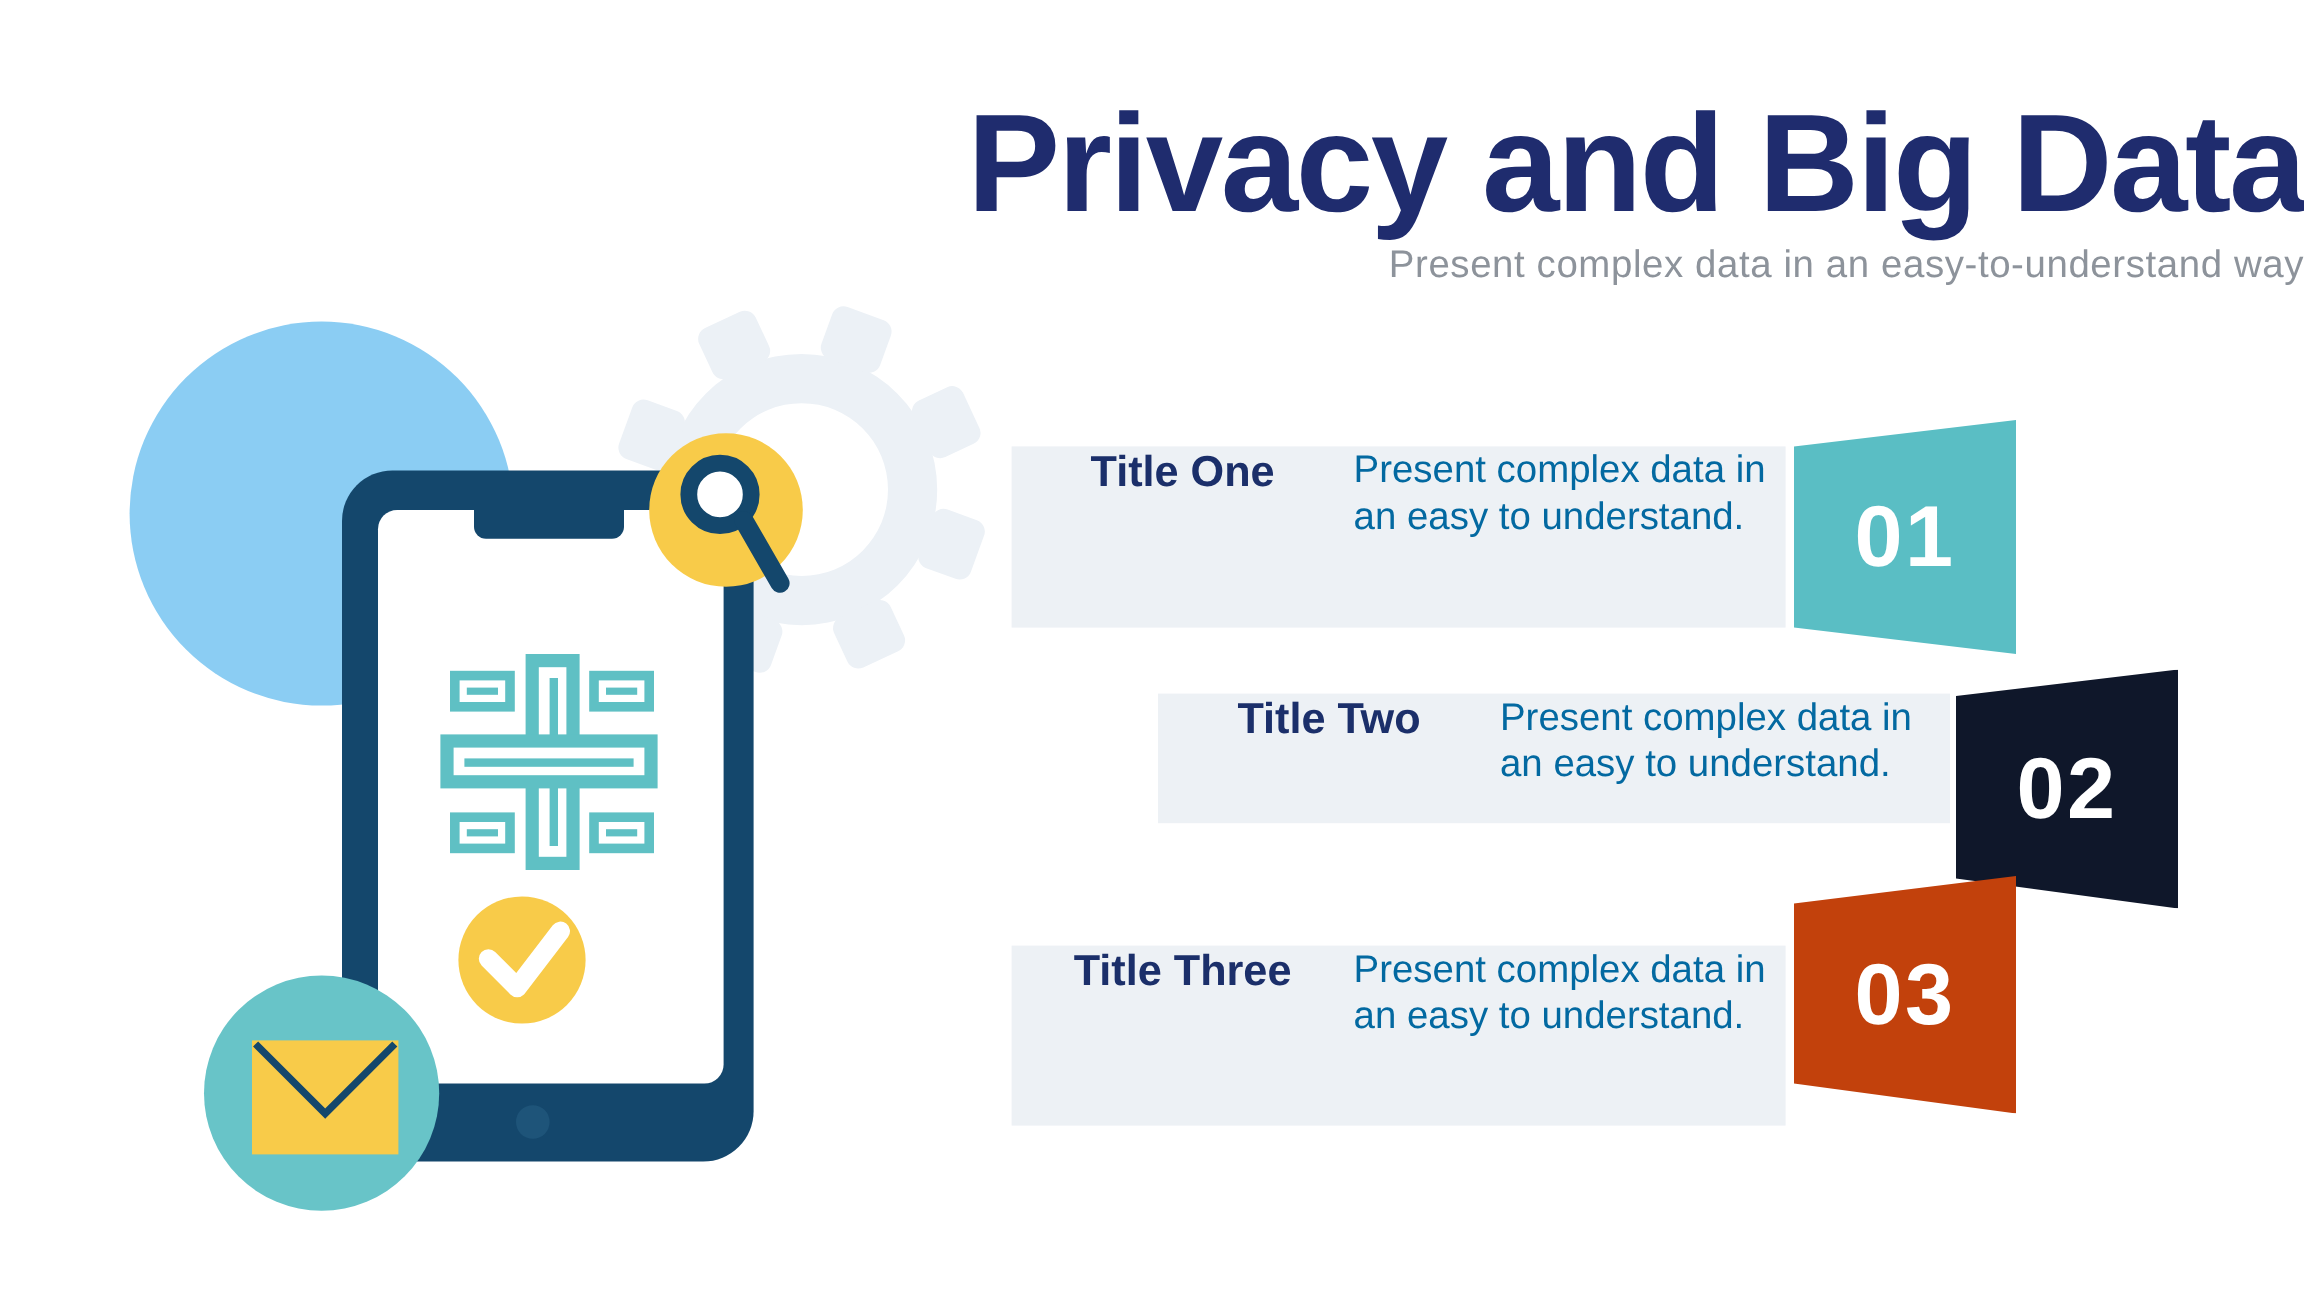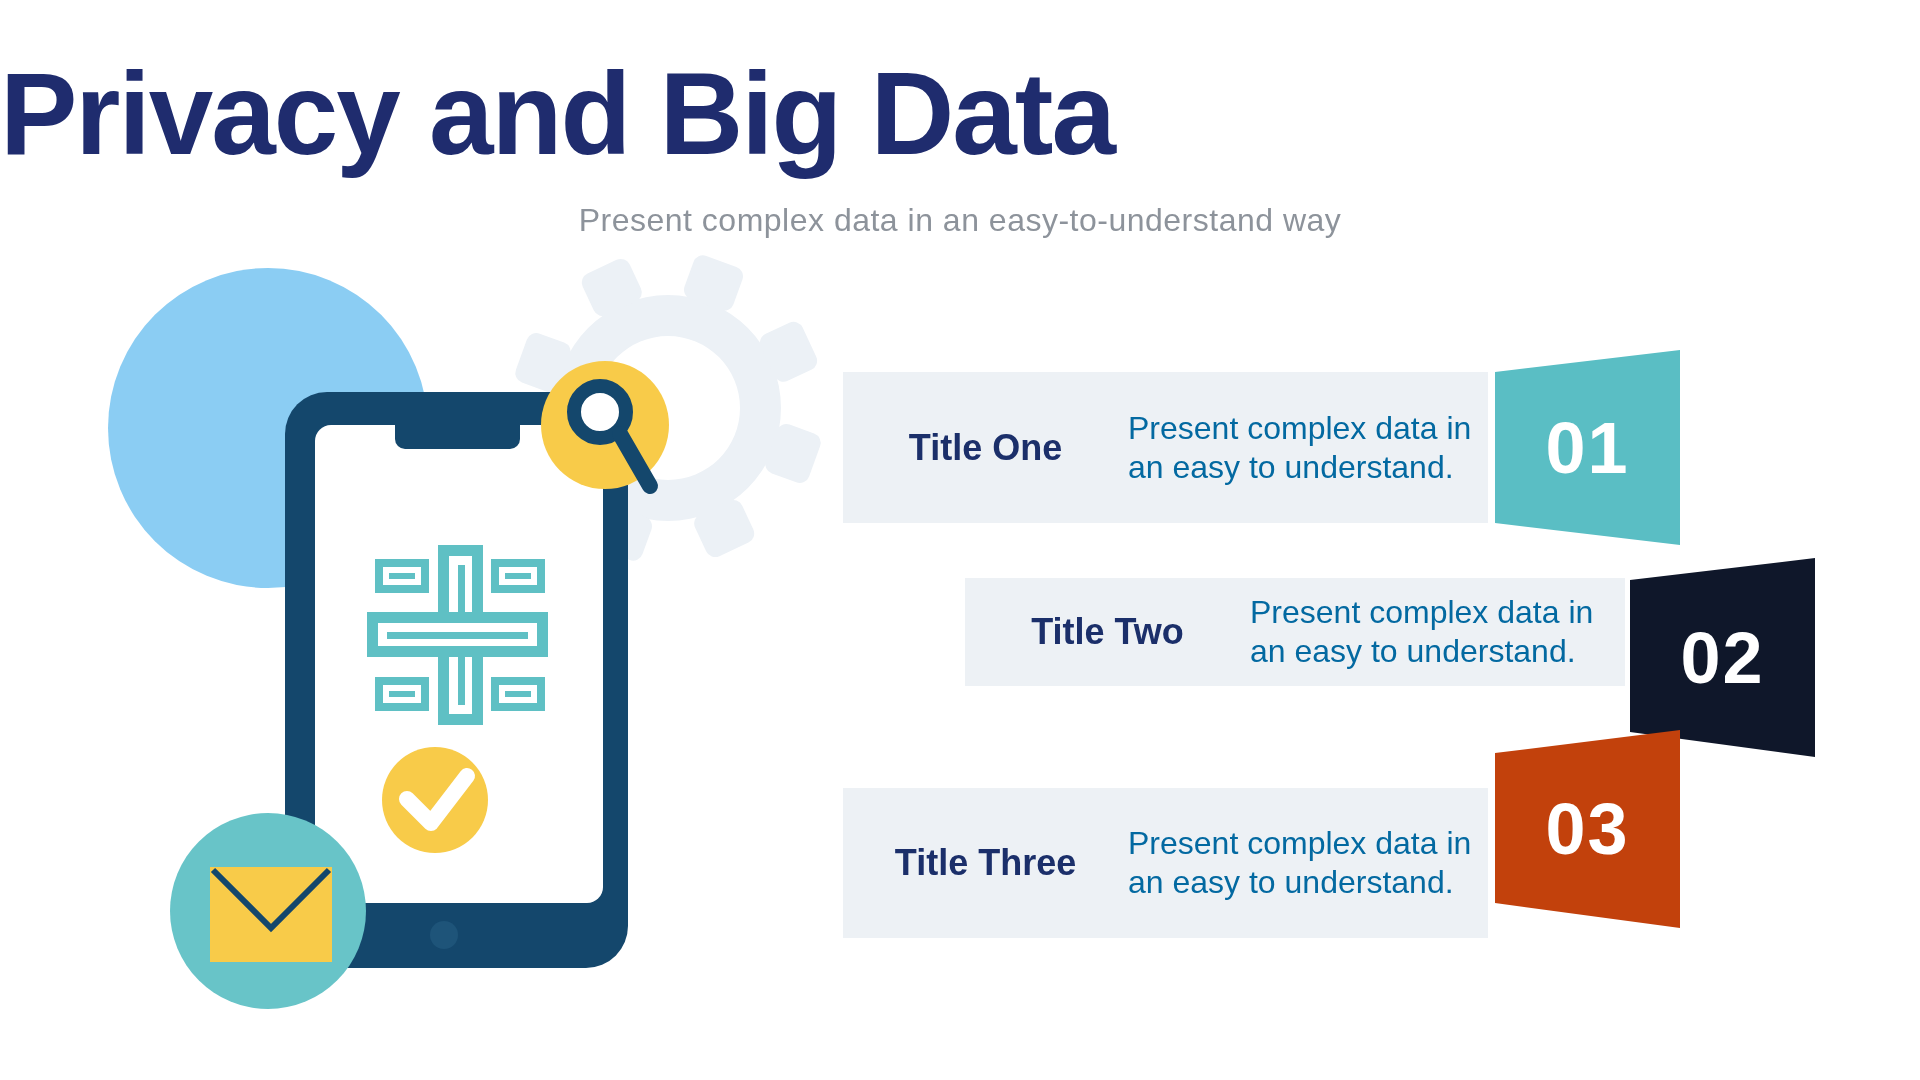--- a/index.html
+++ b/index.html
@@ -1,31 +1,31 @@
 <!DOCTYPE html>
 <html><head>
 <meta charset="utf-8">
 <style>
   html,body{margin:0;padding:0;background:#ffffff;}
   .slide{
     position:relative;width:1920px;height:1080px;background:#ffffff;
     font-family:"Liberation Sans",sans-serif;overflow:hidden;
   }
   .main-title{
-    position:absolute;top:48px;left:0;width:100%;text-align:left;
+    position:absolute;top:70px;left:0;width:100%;text-align:right;
     font-size:116px;font-weight:700;color:#1F2C6E;letter-spacing:-2px;line-height:1.15;
   }
   .subtitle{
-    position:absolute;top:202px;left:0;width:100%;text-align:center;
+    position:absolute;top:202px;left:0;width:100%;text-align:right;
     font-size:32px;font-weight:400;color:#8D939B;letter-spacing:0.5px;
   }
   .illustration{position:absolute;left:0;top:0;width:860px;height:1080px;}
 
   .row-panel{
-    position:absolute;background:#EDF1F5;display:flex;align-items:center;
+    position:absolute;background:#EDF1F5;display:flex;align-items:flex-start;
   }
   .panel1{left:843px;top:372px;width:645px;height:151px;}
   .panel2{left:965px;top:578px;width:660px;height:108px;}
   .panel3{left:843px;top:788px;width:645px;height:150px;}
   .row-title{
     width:285px;flex:0 0 285px;text-align:center;
     font-size:36px;font-weight:700;color:#1B2F6A;
   }
   .row-desc{
     flex:1;font-size:32px;line-height:39px;color:#0369a1;

